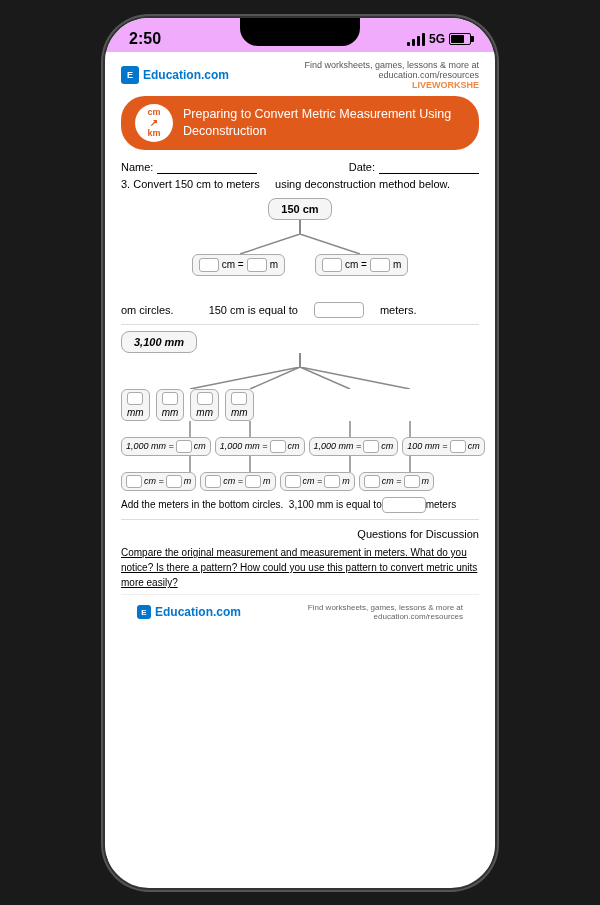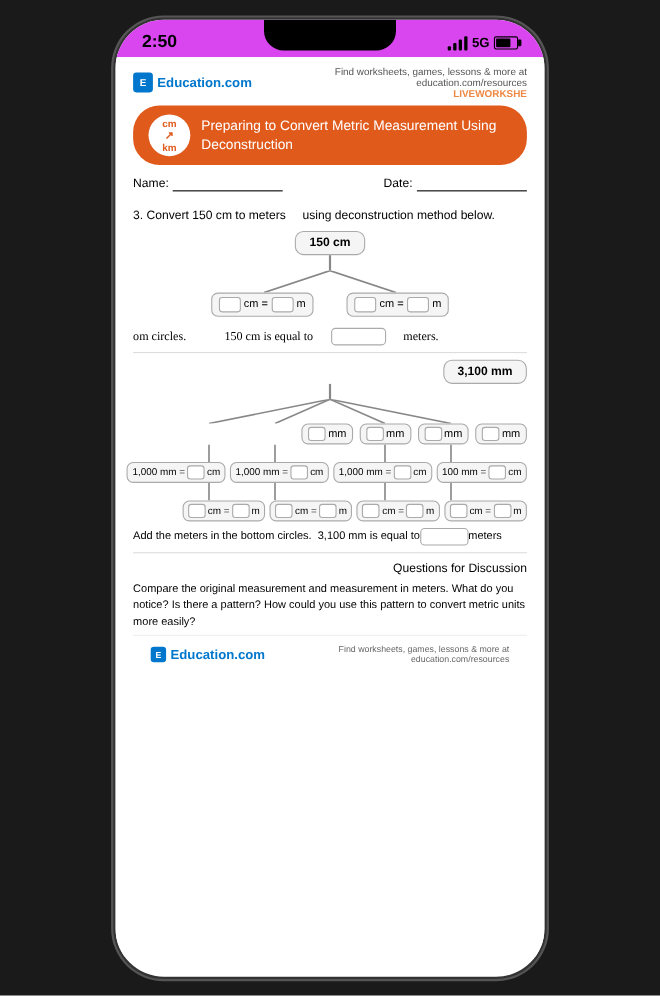--- a/index.html
+++ b/index.html
@@ -15,21 +15,21 @@
     .phone-frame {
       width: 390px;
       height: 870px;
       background: #fff;
       border-radius: 44px;
       overflow: hidden;
       position: relative;
       box-shadow: 0 0 0 2px #333, 0 0 0 4px #555;
     }
     .status-bar {
-      background: #d946ef;
+      background: #f0abfc;
       display: flex;
       justify-content: space-between;
       align-items: center;
       padding: 12px 24px 4px 24px;
       font-size: 16px;
       font-weight: 600;
     }
     .status-bar-notch {
       width: 120px;
       height: 28px;
@@ -137,42 +137,42 @@
     .header-title {
       color: #fff;
       font-size: 12.5px;
       font-weight: normal;
       line-height: 1.3;
     }
     .name-date-row {
       display: flex;
       justify-content: space-between;
       font-size: 11px;
-      margin-bottom: 16px;
+      margin-bottom: 4px;
     }
     .name-field, .date-field {
       display: flex;
       align-items: center;
       gap: 4px;
     }
     .underline-field {
       border-bottom: 1px solid #000;
       width: 100px;
       height: 14px;
     }
     .section-label {
       font-size: 11px;
       margin-bottom: 8px;
     }
     
     .tree-container {
       display: flex;
       flex-direction: column;
       align-items: center;
-      margin: 6px 0 10px 0;
+      margin: 6px 0 26px 0;
     }
     .tree-node {
       background: #f5f5f5;
       border: 1.5px solid #aaa;
       border-radius: 8px;
       padding: 4px 12px;
       font-size: 11px;
       font-weight: 600;
       text-align: center;
     }
@@ -198,49 +198,50 @@
       width: 20px; height: 14px;
       background: white;
     }
     .equal-text { font-size: 10px; }
     .answer-line {
       font-size: 11px;
       margin: 6px 0;
       display: flex;
       align-items: center;
       gap: 16px;
-      font-family: Liberation Serif, serif;
     }
     .blank-box {
       border: 1.5px solid #aaa;
       border-radius: 4px;
       width: 50px; height: 16px;
       display: inline-block;
     }
     
     .tree2 {
       display: flex;
       flex-direction: column;
-      align-items: flex-end;
+      align-items: flex-start;
       margin: 6px 0;
+      font-style: italic;
     }
     .mm-row {
       display: flex;
       justify-content: center;
       gap: 6px;
     }
     .mm-box {
       display: flex;
       align-items: center;
       background: #f5f5f5;
       border: 1.5px solid #aaa;
       border-radius: 6px;
       padding: 2px 5px;
       font-size: 10px;
       gap: 2px;
+      flex-direction: column;
     }
     .cm-row {
       display: flex;
       justify-content: center;
       gap: 4px;
       flex-wrap: nowrap;
     }
     .cm-box {
       display: flex;
       align-items: center;
@@ -501,21 +502,21 @@
         <span>Add the meters in the bottom circles.</span>&nbsp;&nbsp;
         <span>3,100 mm is equal to</span>
         <div class="blank-box" style="width:44px;"></div>
         <span>meters</span>
       </div>
 
       <div class="divider"></div>
 
       <div class="questions">
         <div class="q-title">Questions for Discussion</div>
-        <div style="margin-top:3px;">Compare the original measurement and measurement in meters. What do you notice? Is there a pattern? How could you use this pattern to convert metric units more easily?</div>
+        <div style="margin-top:3px;text-decoration:underline;">Compare the original measurement and measurement in meters. What do you notice? Is there a pattern? How could you use this pattern to convert metric units more easily?</div>
       </div>
 
       <div class="footer">
         <div class="edu-logo">
           <div class="edu-icon" style="width:14px;height:14px;font-size:8px;">E</div>
           <span>Education.com</span>
         </div>
         <span style="font-size:8px; color:#666; text-align:right;">Find worksheets, games, lessons &amp; more at education.com/resources</span>
       </div>
 

